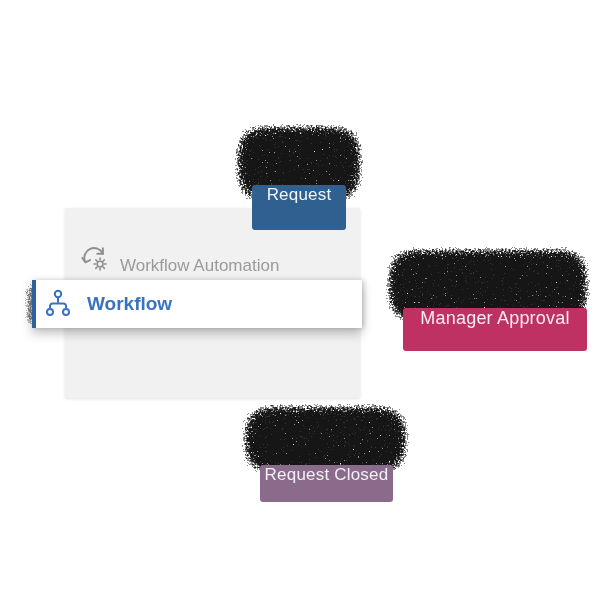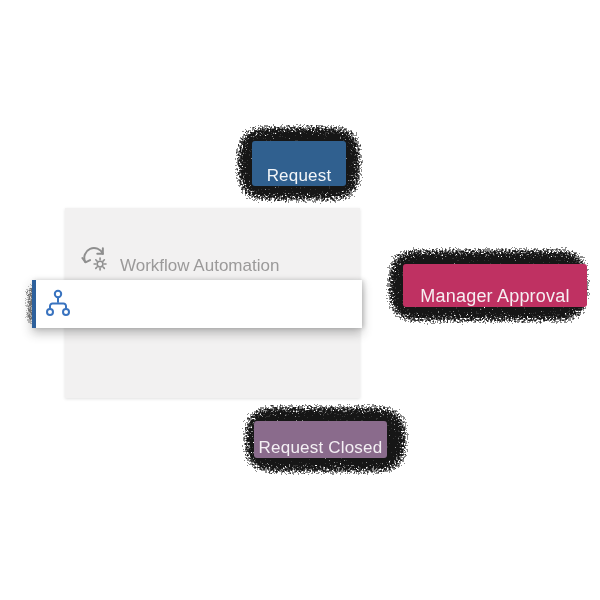--- a/index.html
+++ b/index.html
@@ -6,27 +6,28 @@
   body{width:600px;height:600px;background:#ffffff;overflow:hidden;
        font-family:"Liberation Sans", sans-serif;position:relative;}
 
   .abs{position:absolute;}
 
   
   #spray-layer{left:0;top:0;z-index:0;pointer-events:none;}
 
   
   .flow-node{
-    z-index:4;display:flex;align-items:flex-end;justify-content:center;
+    z-index:4;display:flex;align-items:flex-start;justify-content:center;
     border-radius:3px;color:#f4f4f6;cursor:pointer;
     letter-spacing:.2px;
+    margin-top:44px;
   }
   #node-request{left:252px;top:141px;width:94px;height:45px;font-size:17px;}
   #node-manager{left:403px;top:264px;width:184px;height:43px;font-size:18px;}
-  #node-closed {left:254px;top:421px;width:133px;height:37px;font-size:17px;}
+  #node-closed {left:260px;top:421px;width:133px;height:37px;font-size:17px;}
 
   
   .panel{
     left:65px;top:208px;width:295px;height:190px;z-index:1;
     background:#f2f1f1;box-shadow:0 1px 3px rgba(0,0,0,.12);
   }
   .menu-row{display:flex;align-items:center;cursor:pointer;}
   .menu-row .mi{flex:0 0 auto;}
   .menu-row .ml{white-space:nowrap;}
 
@@ -116,16 +117,17 @@
   <div class="menu-row" id="row-workflow" style="border-left-color: rgb(45, 96, 156);">
     <svg class="mi" width="26" height="30" viewBox="0 0 26 30">
       <g stroke="#3973bf" stroke-width="2" fill="none" stroke-linecap="round" stroke-linejoin="round">
         <circle cx="13" cy="5" r="3.2"></circle>
         <path d="M13,8.4 V13"></path>
         <path d="M5,19.5 v-2.5 a2.5,2.5 0 0 1 2.5,-2.5 h11 a2.5,2.5 0 0 1 2.5,2.5 v2.5"></path>
         <circle cx="5" cy="23" r="3"></circle>
         <circle cx="21" cy="23" r="3"></circle>
       </g>
     </svg>
+    <span class="ml" style="color: rgb(57, 115, 191);">Workflow</span>
   </div>
 
 
 </div>
 
 </body></html>

